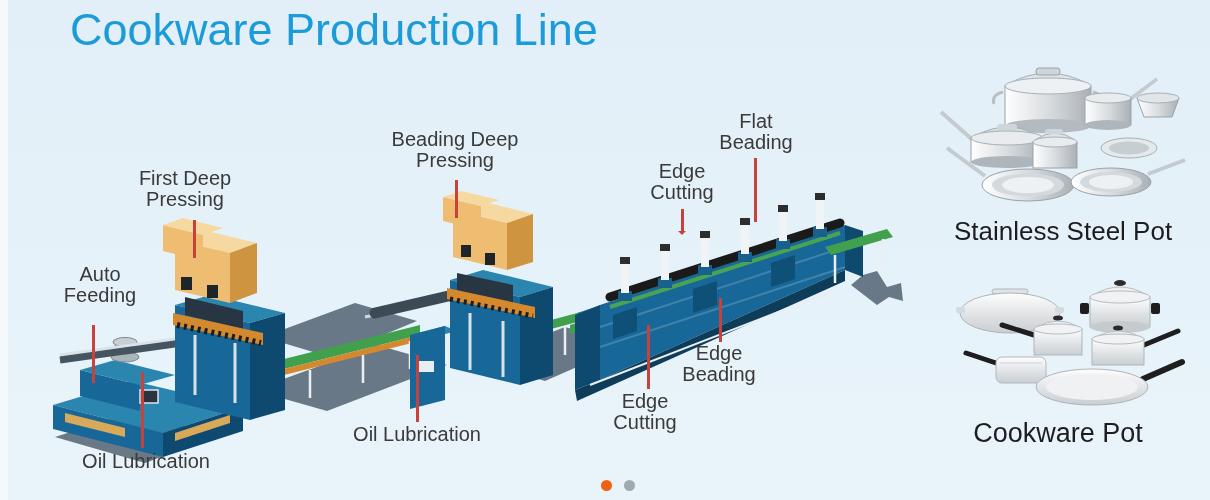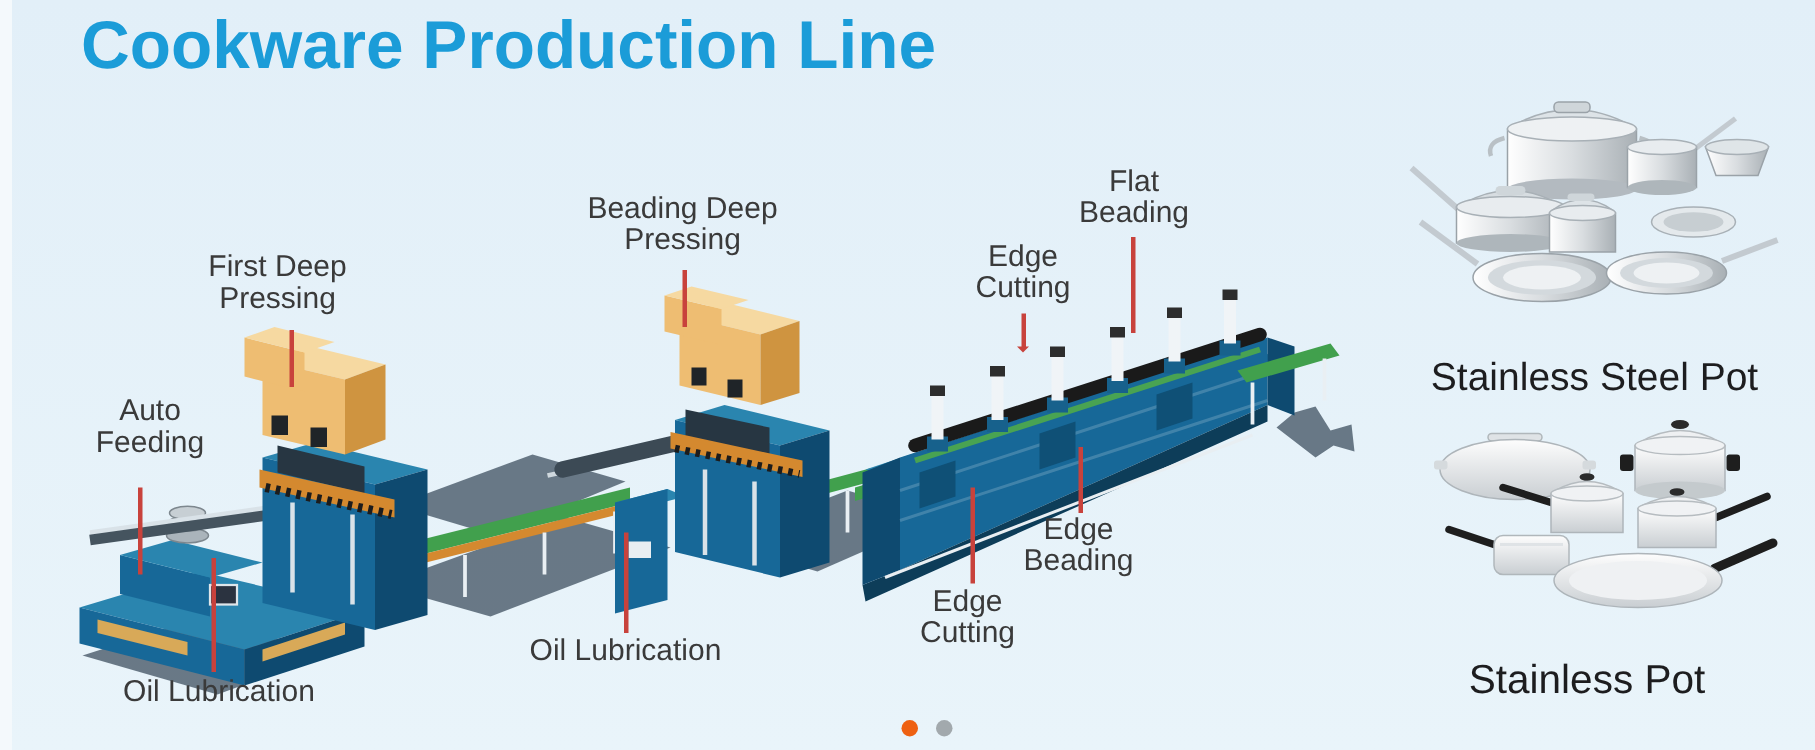--- a/index.html
+++ b/index.html
@@ -6,29 +6,29 @@
     --background:#e2eff8; --left-strip:#f4f9fc; --title-blue:#1b9cd8;
     --subtitle-text:#1c1c1c; --label-text:#3a3a3a; --leader-red:#c8423c;
     --product-label-text:#1d1d1f; --dot-active:#ee6112; --dot-inactive:#a2a9ad;
     --machine-blue:#176898; --press-orange:#eebd72; --belt-green:#41a04d; --shadow-gray:#5d6e7c;
   }
   *{margin:0;padding:0;box-sizing:border-box;}
   body{font-family:"Liberation Sans",sans-serif;}
   .stage{position:relative;width:1210px;height:500px;overflow:hidden;
          background:linear-gradient(180deg,var(--background) 0%,#e9f4fa 100%);}
   .left-strip{position:absolute;left:0;top:0;width:8px;height:500px;background:var(--left-strip);}
-  .title{position:absolute;left:54px;top:4px;font-size:45px;font-weight:bold;color:var(--title-blue);white-space:nowrap;}
+  .title{position:absolute;left:70px;top:4px;font-size:45px;font-weight:normal;color:var(--title-blue);white-space:nowrap;}
   .subtitle{position:absolute;left:46px;top:60px;font-size:32px;color:var(--subtitle-text);white-space:nowrap;}
   .dlabel{position:absolute;transform:translateX(-50%);text-align:center;font-size:20px;line-height:21px;
           color:var(--label-text);white-space:nowrap;}
   .dlabel span{display:block;}
   .leader{position:absolute;width:3px;background:var(--leader-red);}
   .leader.arrow:after{content:"";position:absolute;left:-3px;bottom:-7px;border:4.5px solid transparent;
           border-top-color:var(--leader-red);}
-  .product-label{position:absolute;transform:translateX(-50%);font-size:26px;color:var(--product-label-text);white-space:nowrap;margin-top:20px;}
+  .product-label{position:absolute;transform:translateX(-50%);font-size:26px;color:var(--product-label-text);white-space:nowrap;}
   .dots{position:absolute;left:601px;top:480px;display:flex;gap:12px;}
   .dot{width:11px;height:11px;border-radius:50%;cursor:pointer;}
   .dot.active{background:var(--dot-active);}
   .dot.inactive{background:var(--dot-inactive);}
   svg{position:absolute;}
   
   .sh{fill:var(--shadow-gray);opacity:.92;}
   .belt{fill:var(--belt-green);}
   .m-top{fill:#2a85af;} .m-front{fill:var(--machine-blue);} .m-side{fill:#0e4a70;} .m-dark{fill:#0d3d59;}
   .o-top{fill:#f6d9a1;} .o-front{fill:var(--press-orange);} .o-side{fill:#cf9440;} .o-rack{fill:#d4892f;}
@@ -315,19 +315,19 @@
     <ellipse cx="178" cy="74" rx="26" ry="5" fill="#f0f2f4" stroke="#b6bcc0"></ellipse>
 
     <line x1="56" y1="98" x2="26" y2="88" stroke="#1e1e1e" stroke-width="5" stroke-linecap="round"></line>
     <rect x="56" y="92" width="50" height="26" rx="6" fill="url(#al)" stroke="#b0b7bb"></rect>
     <line x1="60" y1="98" x2="102" y2="98" stroke="#dfe3e6" stroke-width="2"></line>
 
     <line x1="203" y1="114" x2="242" y2="97" stroke="#1e1e1e" stroke-width="6" stroke-linecap="round"></line>
     <ellipse cx="152" cy="122" rx="56" ry="18" fill="url(#al)" stroke="#aeb5ba"></ellipse>
     <ellipse cx="152" cy="122" rx="46" ry="13" fill="#eff1f3"></ellipse>
   </svg>
-  <div class="product-label" style="left:1058px;top:418px;font-size:27px">Stainless Pot</div>
+  <div class="product-label" style="left:1058px;top:418px;font-size:27px">Cookware Pot</div>
 
   <div class="dots">
     <span class="dot active"></span>
     <span class="dot inactive"></span>
   </div>
 </div>
 
 </body></html>

